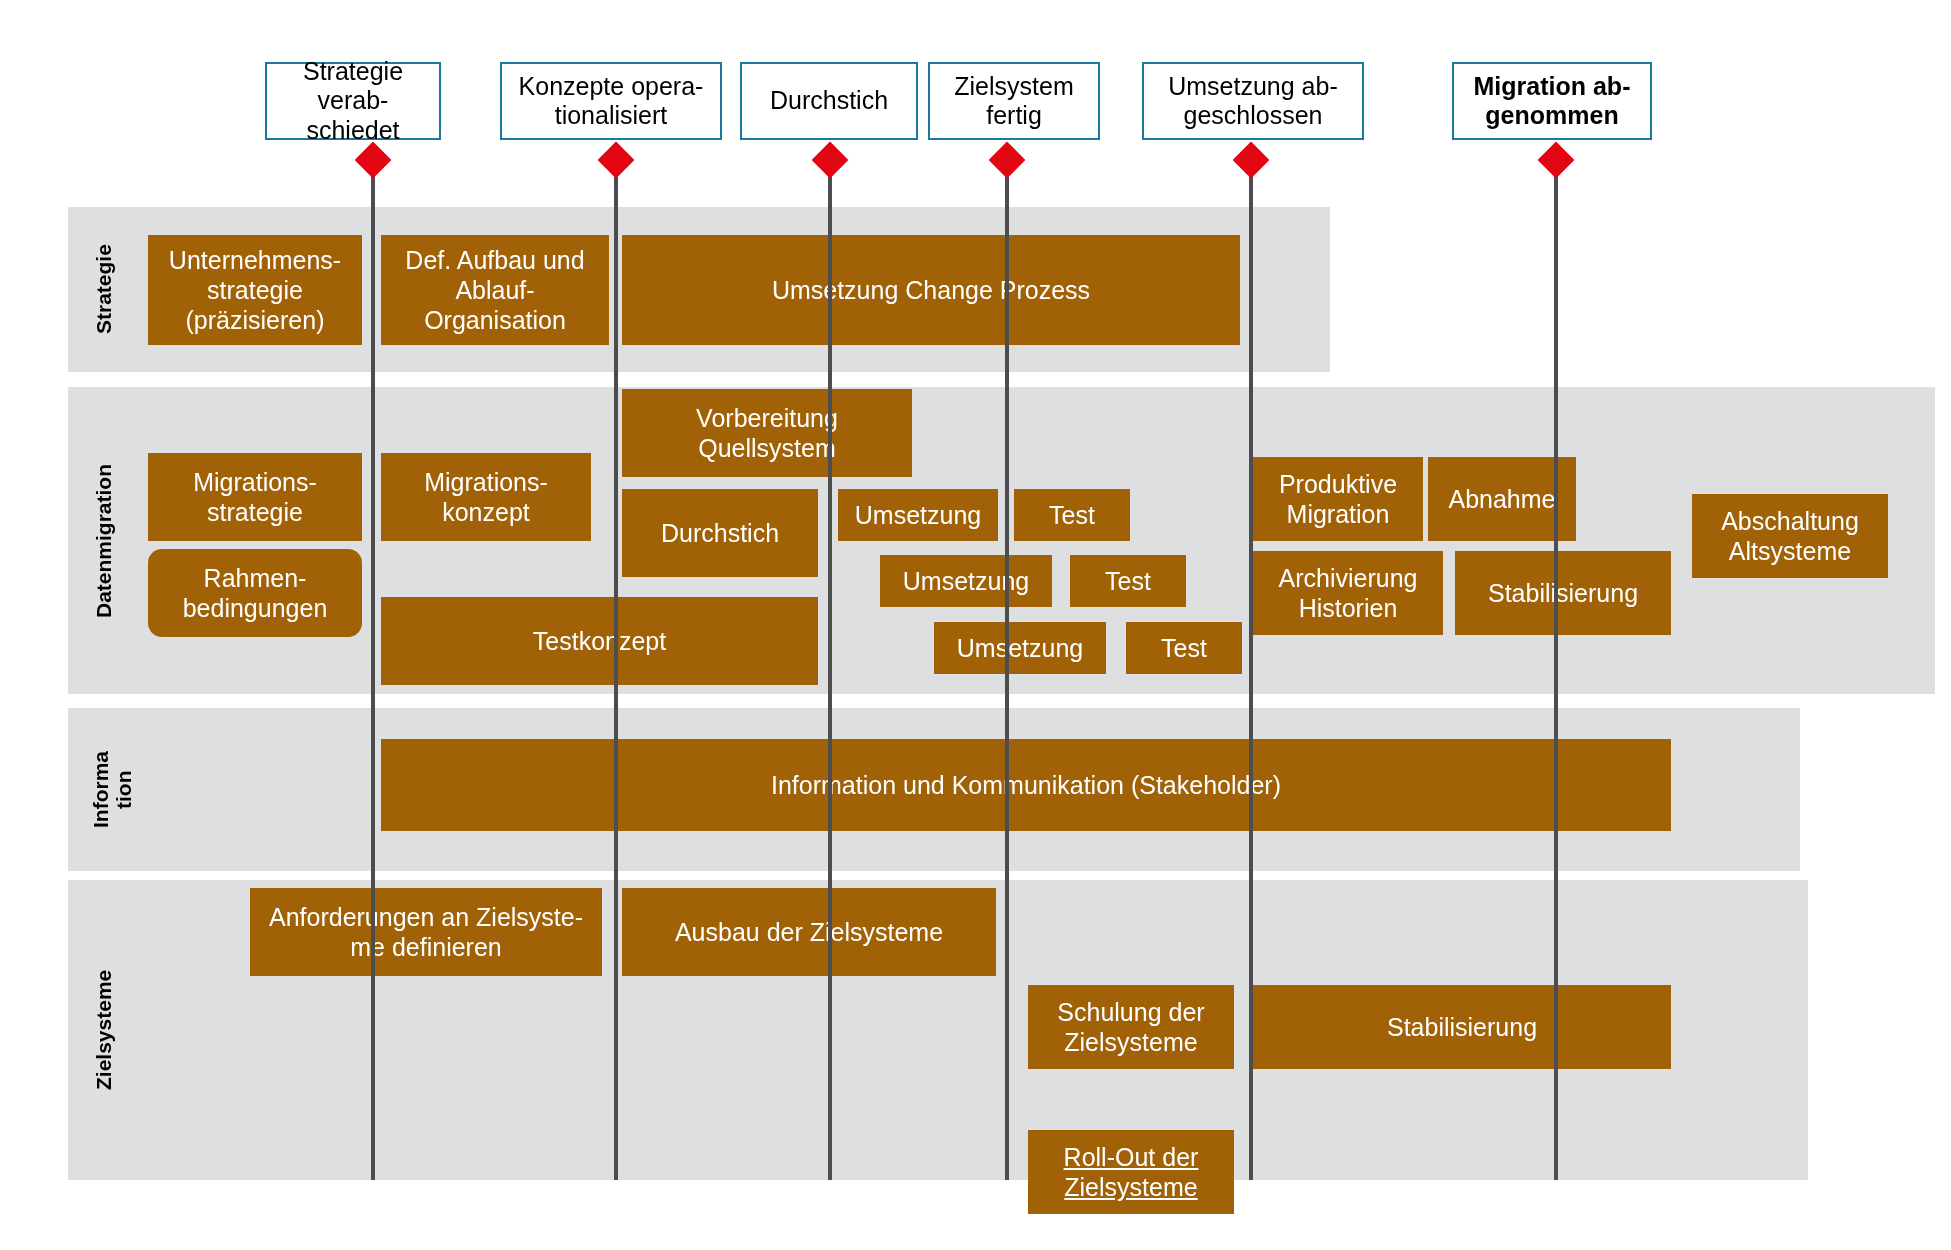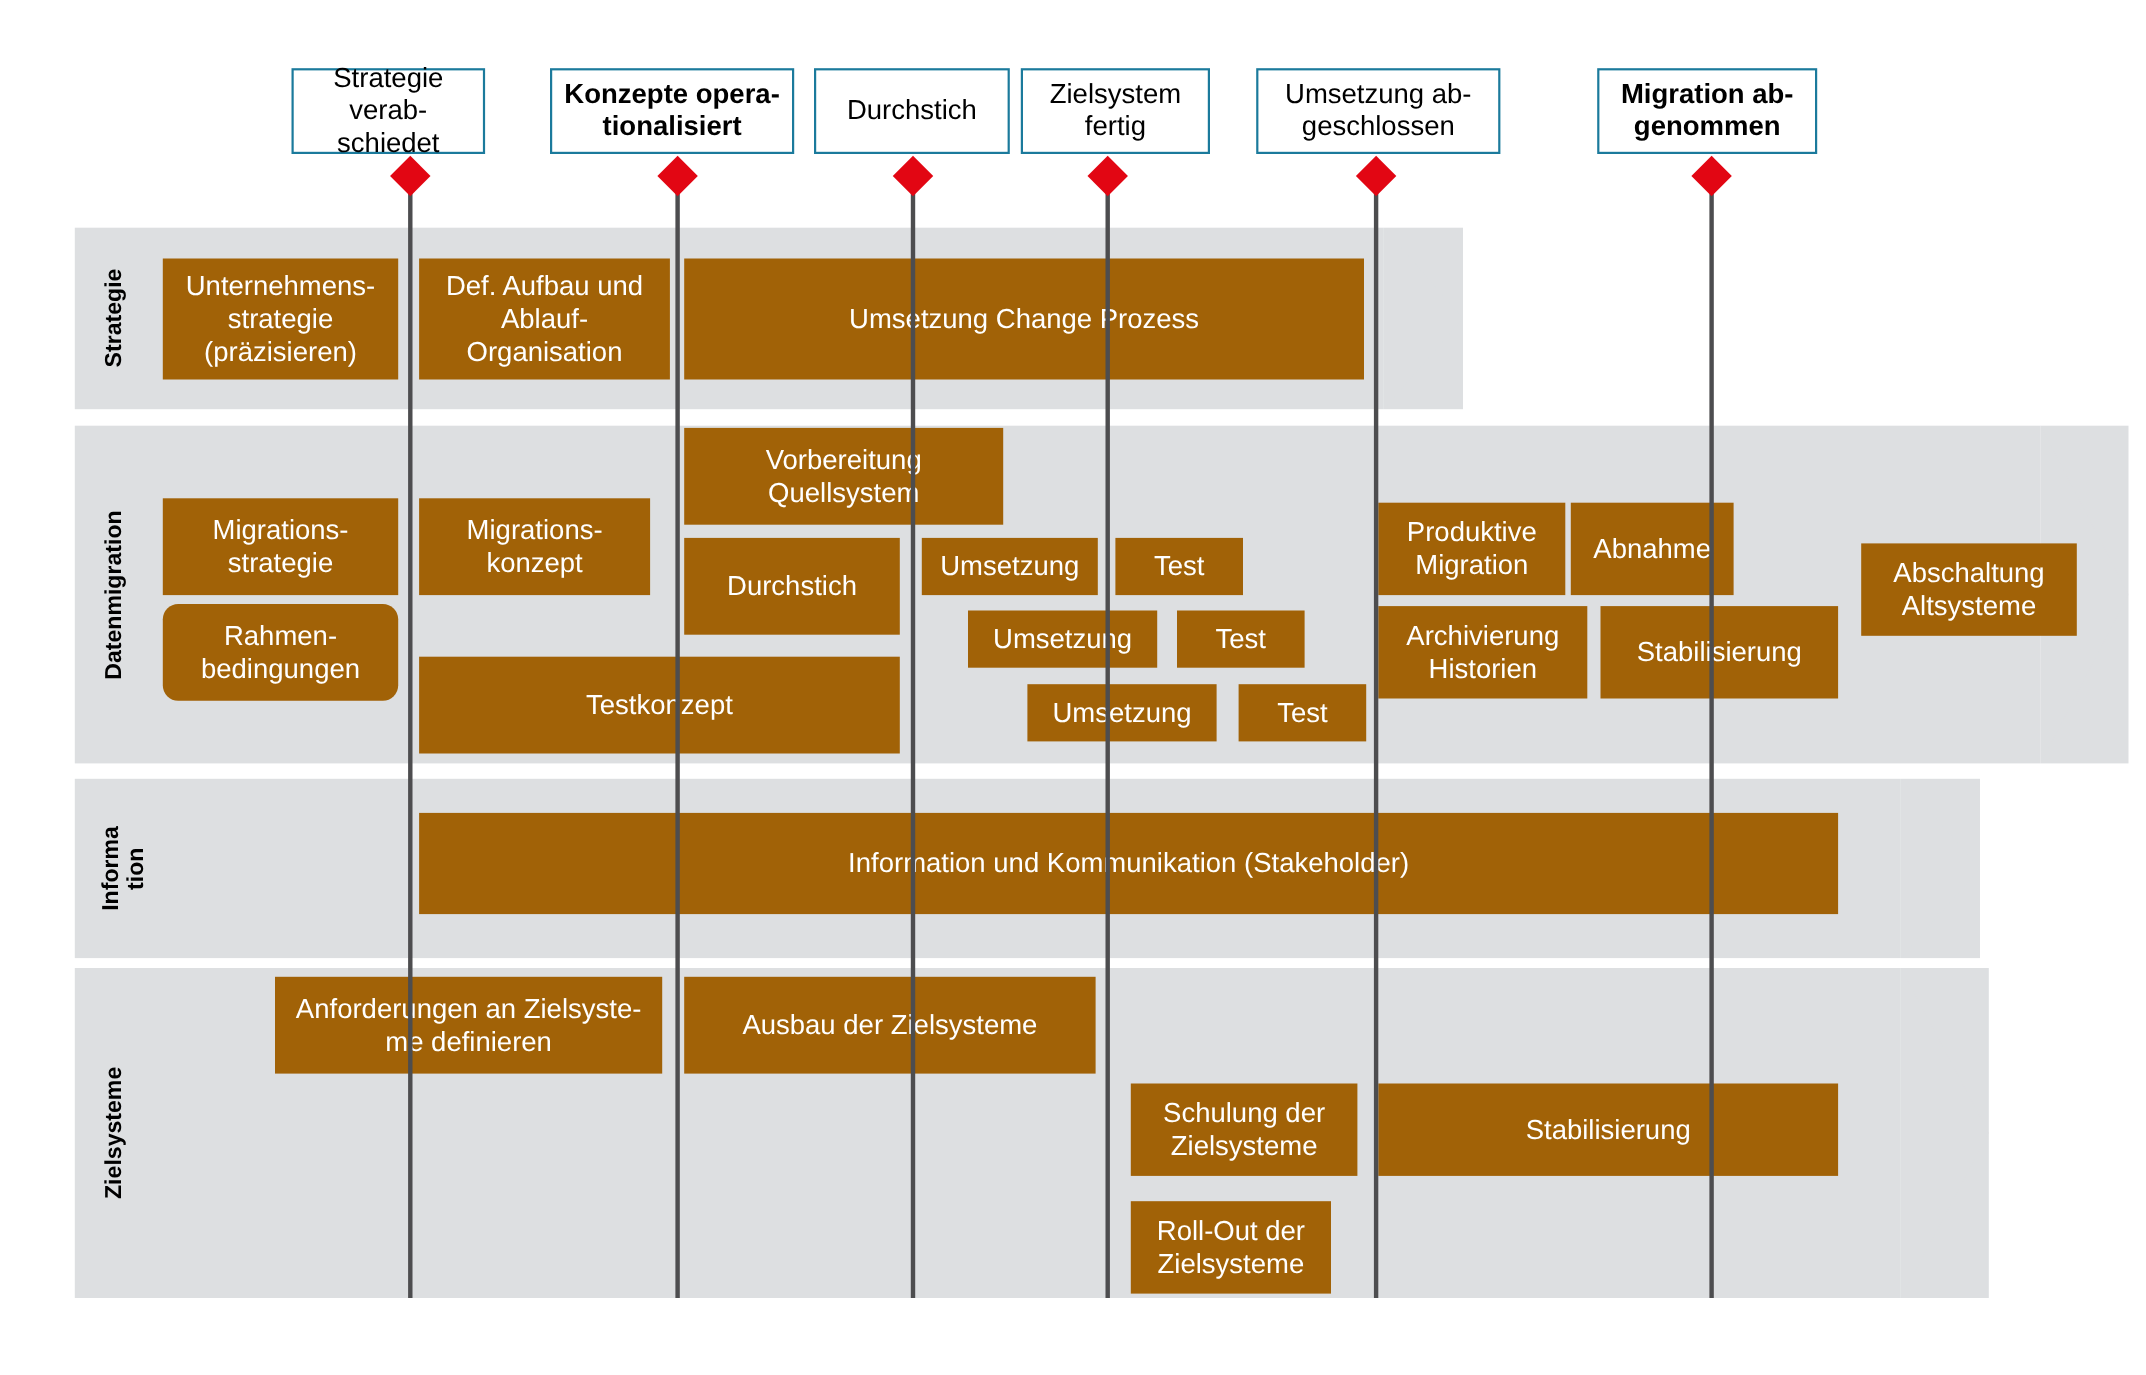--- a/index.html
+++ b/index.html
@@ -126,21 +126,21 @@
 
   <div class="ms-diamond" style="left:360px;top:147px;"></div>
   <div class="ms-diamond" style="left:603px;top:147px;"></div>
   <div class="ms-diamond" style="left:817px;top:147px;"></div>
   <div class="ms-diamond" style="left:994px;top:147px;"></div>
   <div class="ms-diamond" style="left:1238px;top:147px;"></div>
   <div class="ms-diamond" style="left:1543px;top:147px;"></div>
 
   <div class="ms-box" style="left:265px;top:62px;width:176px;height:78px;">Strategie verab-
 schiedet</div>
-  <div class="ms-box" style="left:500px;top:62px;width:222px;height:78px;font-weight:bold;">Konzepte opera-
+  <div class="ms-box" style="left:500px;top:62px;width:222px;height:78px;">Konzepte opera-
 tionalisiert</div>
   <div class="ms-box" style="left:740px;top:62px;width:178px;height:78px;">Durchstich</div>
   <div class="ms-box" style="left:928px;top:62px;width:172px;height:78px;">Zielsystem
 fertig</div>
   <div class="ms-box" style="left:1142px;top:62px;width:222px;height:78px;">Umsetzung ab-
 geschlossen</div>
   <div class="ms-box" style="left:1452px;top:62px;width:200px;height:78px;font-weight:bold;">Migration ab-
 genommen</div>
 
   <div class="bar" style="left:148px;top:235px;width:214px;height:110px;">Unternehmens-
@@ -180,17 +180,17 @@
   <div class="bar" style="left:1692px;top:494px;width:196px;height:84px;">Abschaltung
 Altsysteme</div>
 
   <div class="bar" style="left:381px;top:739px;width:1290px;height:92px;">Information und Kommunikation (Stakeholder)</div>
 
   <div class="bar" style="left:250px;top:888px;width:352px;height:88px;">Anforderungen an Zielsyste-
 me definieren</div>
   <div class="bar" style="left:622px;top:888px;width:374px;height:88px;">Ausbau der Zielsysteme</div>
   <div class="bar" style="left:1028px;top:985px;width:206px;height:84px;">Schulung der
 Zielsysteme</div>
-  <div class="bar" style="left:1028px;top:1092px;width:182px;height:84px;">Roll-Out der
+  <div class="bar" style="left:1028px;top:1130px;width:206px;height:84px;text-decoration:underline;">Roll-Out der
 Zielsysteme</div>
   <div class="bar" style="left:1253px;top:985px;width:418px;height:84px;">Stabilisierung</div>
 
 </div>
 
 </body></html>

